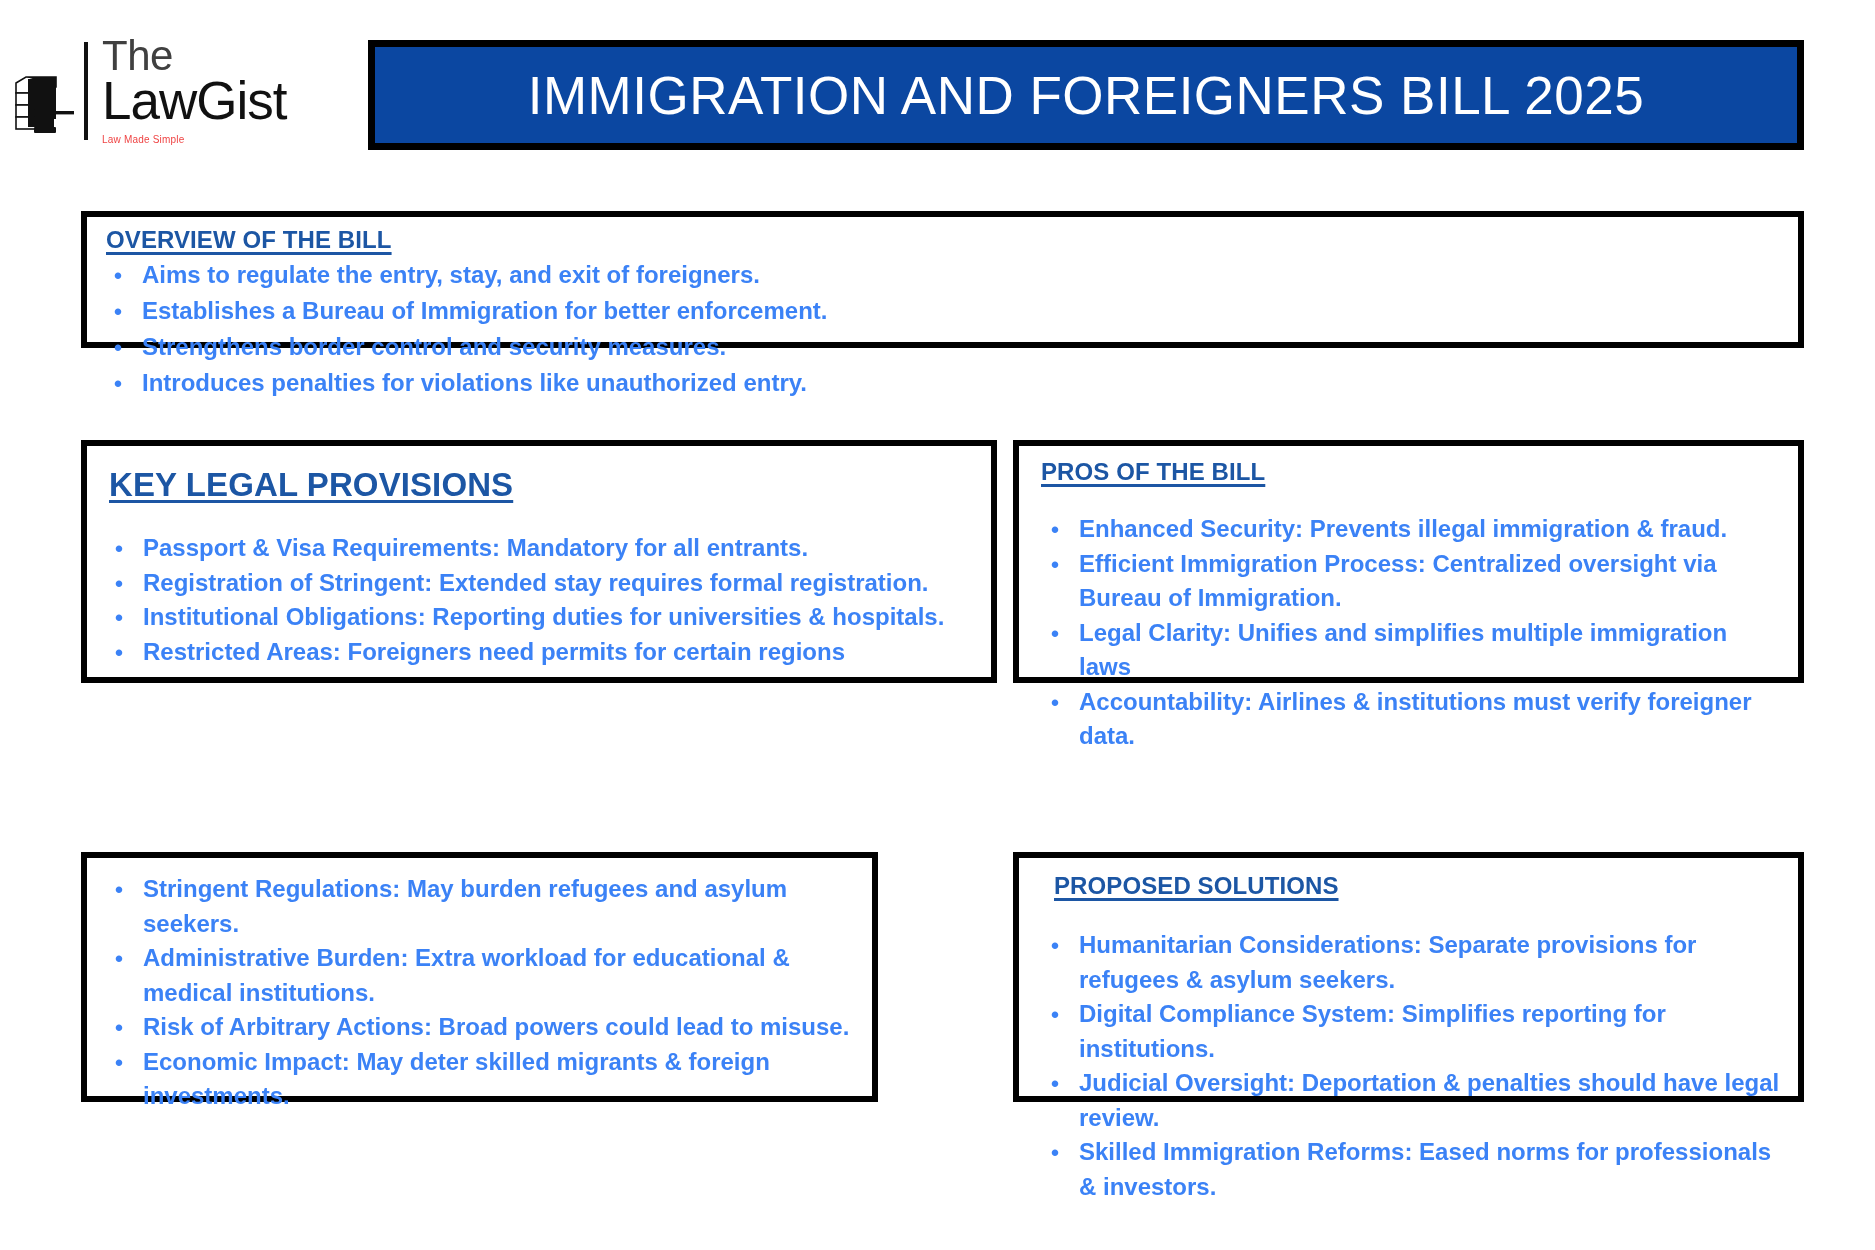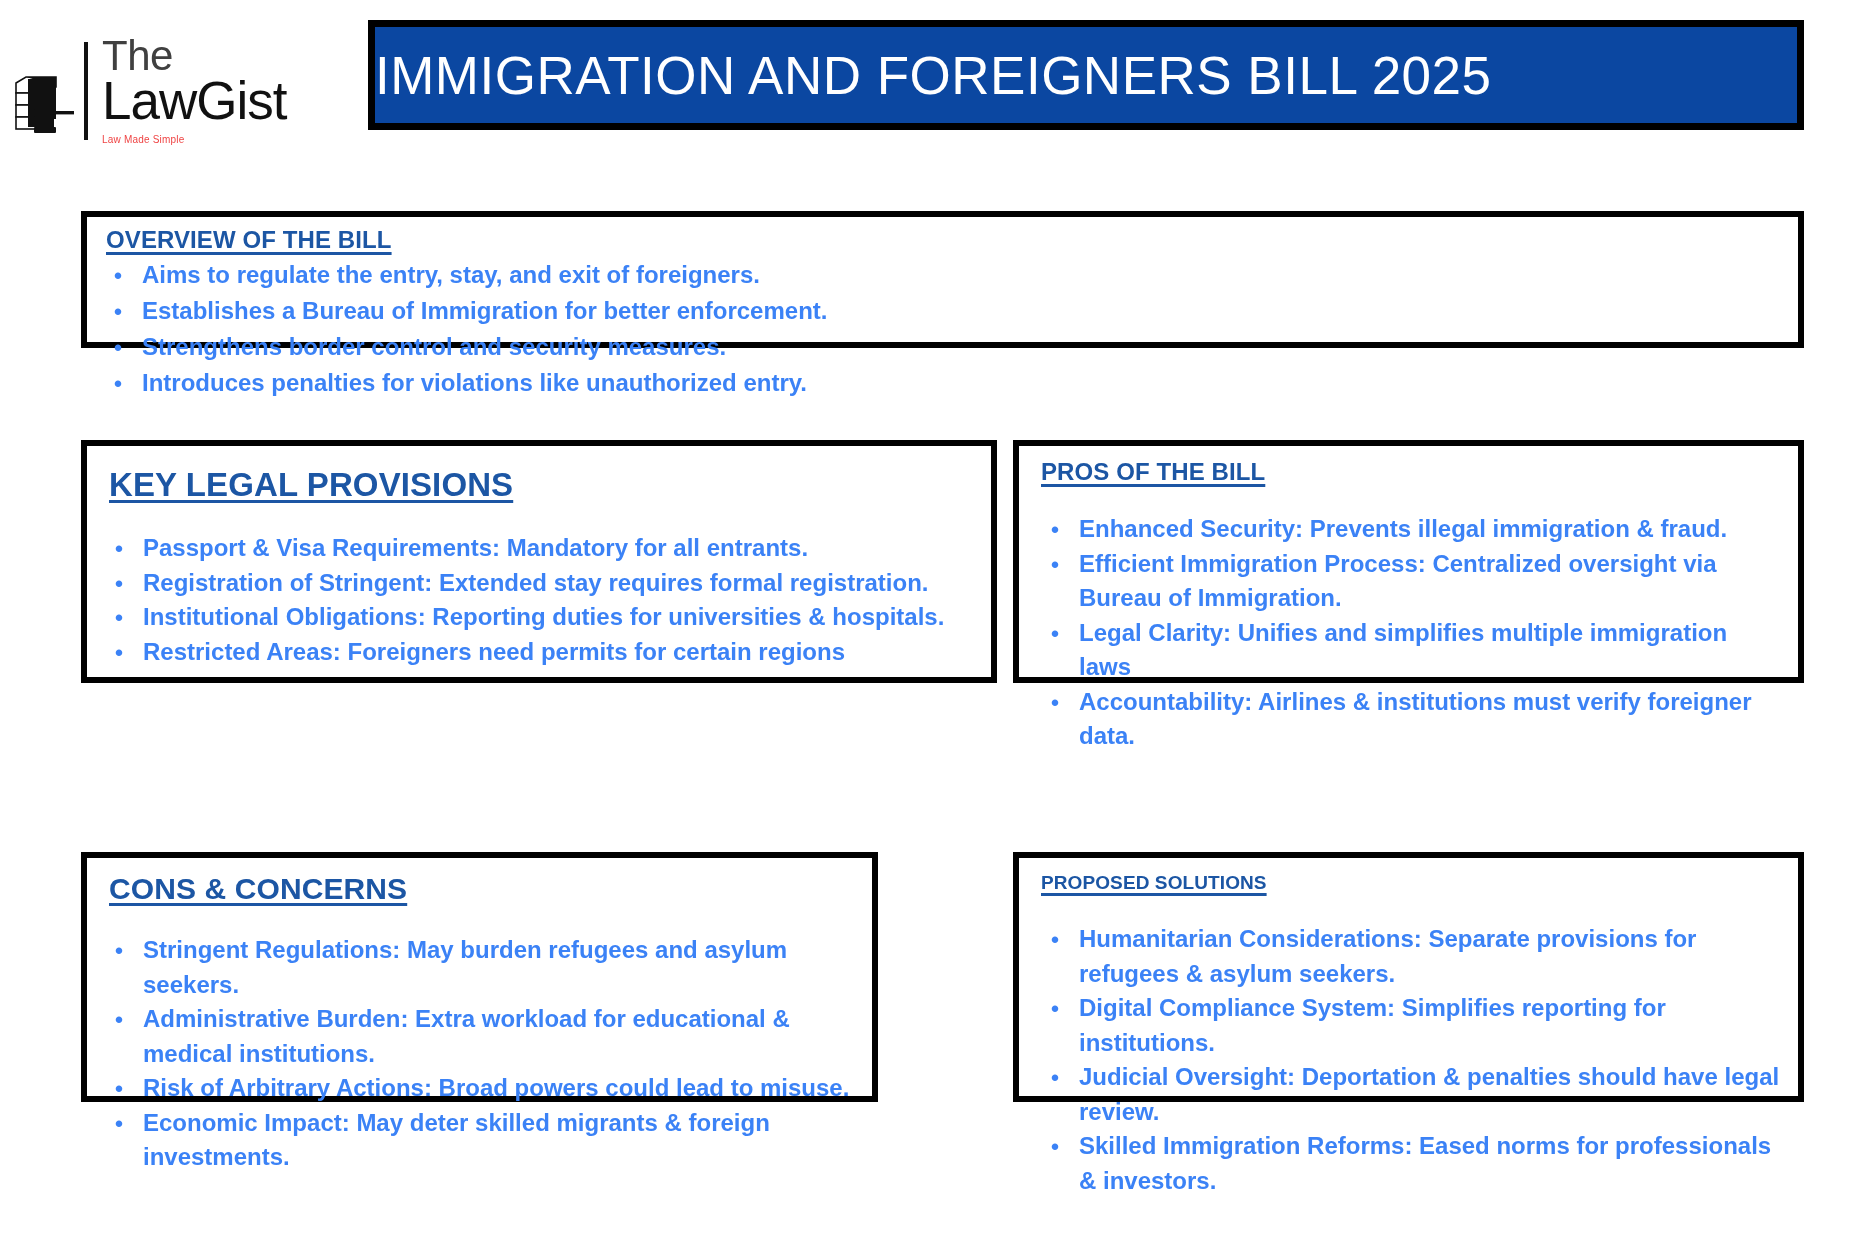--- a/index.html
+++ b/index.html
@@ -64,29 +64,29 @@
   .logo-tag {
     font-size: 10px;
     color: #ef4444;
     margin-top: 7px;
     letter-spacing: 0.2px;
   }
 
   .title-banner {
     position: absolute;
     left: 368px;
-    top: 20px;
+    top: 40px;
     width: 1436px;
     height: 110px;
     background: #0b47a1;
     border: 7px solid #000000;
     box-sizing: border-box;
     display: flex;
     align-items: center;
-    justify-content: flex-start;
+    justify-content: center;
   }
   .title-banner-text {
     color: #ffffff;
     font-size: 53px;
     font-weight: 400;
     letter-spacing: 0.5px;
     text-align: center;
     white-space: nowrap;
   }
 
@@ -194,22 +194,22 @@
     margin-left: 14px;
     padding-right: 18px;
   }
 
   #panel-solutions {
     left: 1013px; top: 852px;
     width: 791px; height: 250px;
     padding: 14px 0 0 0;
   }
   #panel-solutions .panel-heading {
-    font-size: 19px;
-    margin: 0 0 28px 22px;
+    font-size: 24px;
+    margin: 0 0 28px 35px;
     display: inline-block;
   }
   #panel-solutions ul.bullets li {
     font-size: 24px;
     line-height: 34.5px;
     margin-left: 18px;
     padding-right: 8px;
   }
 </style>
 </head>
@@ -274,21 +274,20 @@
   <div class="panel-heading">PROS OF THE BILL</div>
   <ul class="bullets">
     <li>Enhanced Security: Prevents illegal immigration &amp; fraud.</li>
     <li>Efficient Immigration Process: Centralized oversight via Bureau of Immigration.</li>
     <li>Legal Clarity: Unifies and simplifies multiple immigration laws</li>
     <li>Accountability: Airlines &amp; institutions must verify foreigner data.</li>
   </ul>
 </div>
 
 <div class="panel" id="panel-cons">
-  <div class="panel-heading">CONS &amp; CONCERNS</div>
   <ul class="bullets">
     <li>Stringent Regulations: May burden refugees and asylum seekers.</li>
     <li>Administrative Burden: Extra workload for educational &amp; medical institutions.</li>
     <li>Risk of Arbitrary Actions: Broad powers could lead to misuse.</li>
     <li>Economic Impact: May deter skilled migrants &amp; foreign investments.</li>
   </ul>
 </div>
 
 <div class="panel" id="panel-solutions">
   <div class="panel-heading">PROPOSED SOLUTIONS</div>

